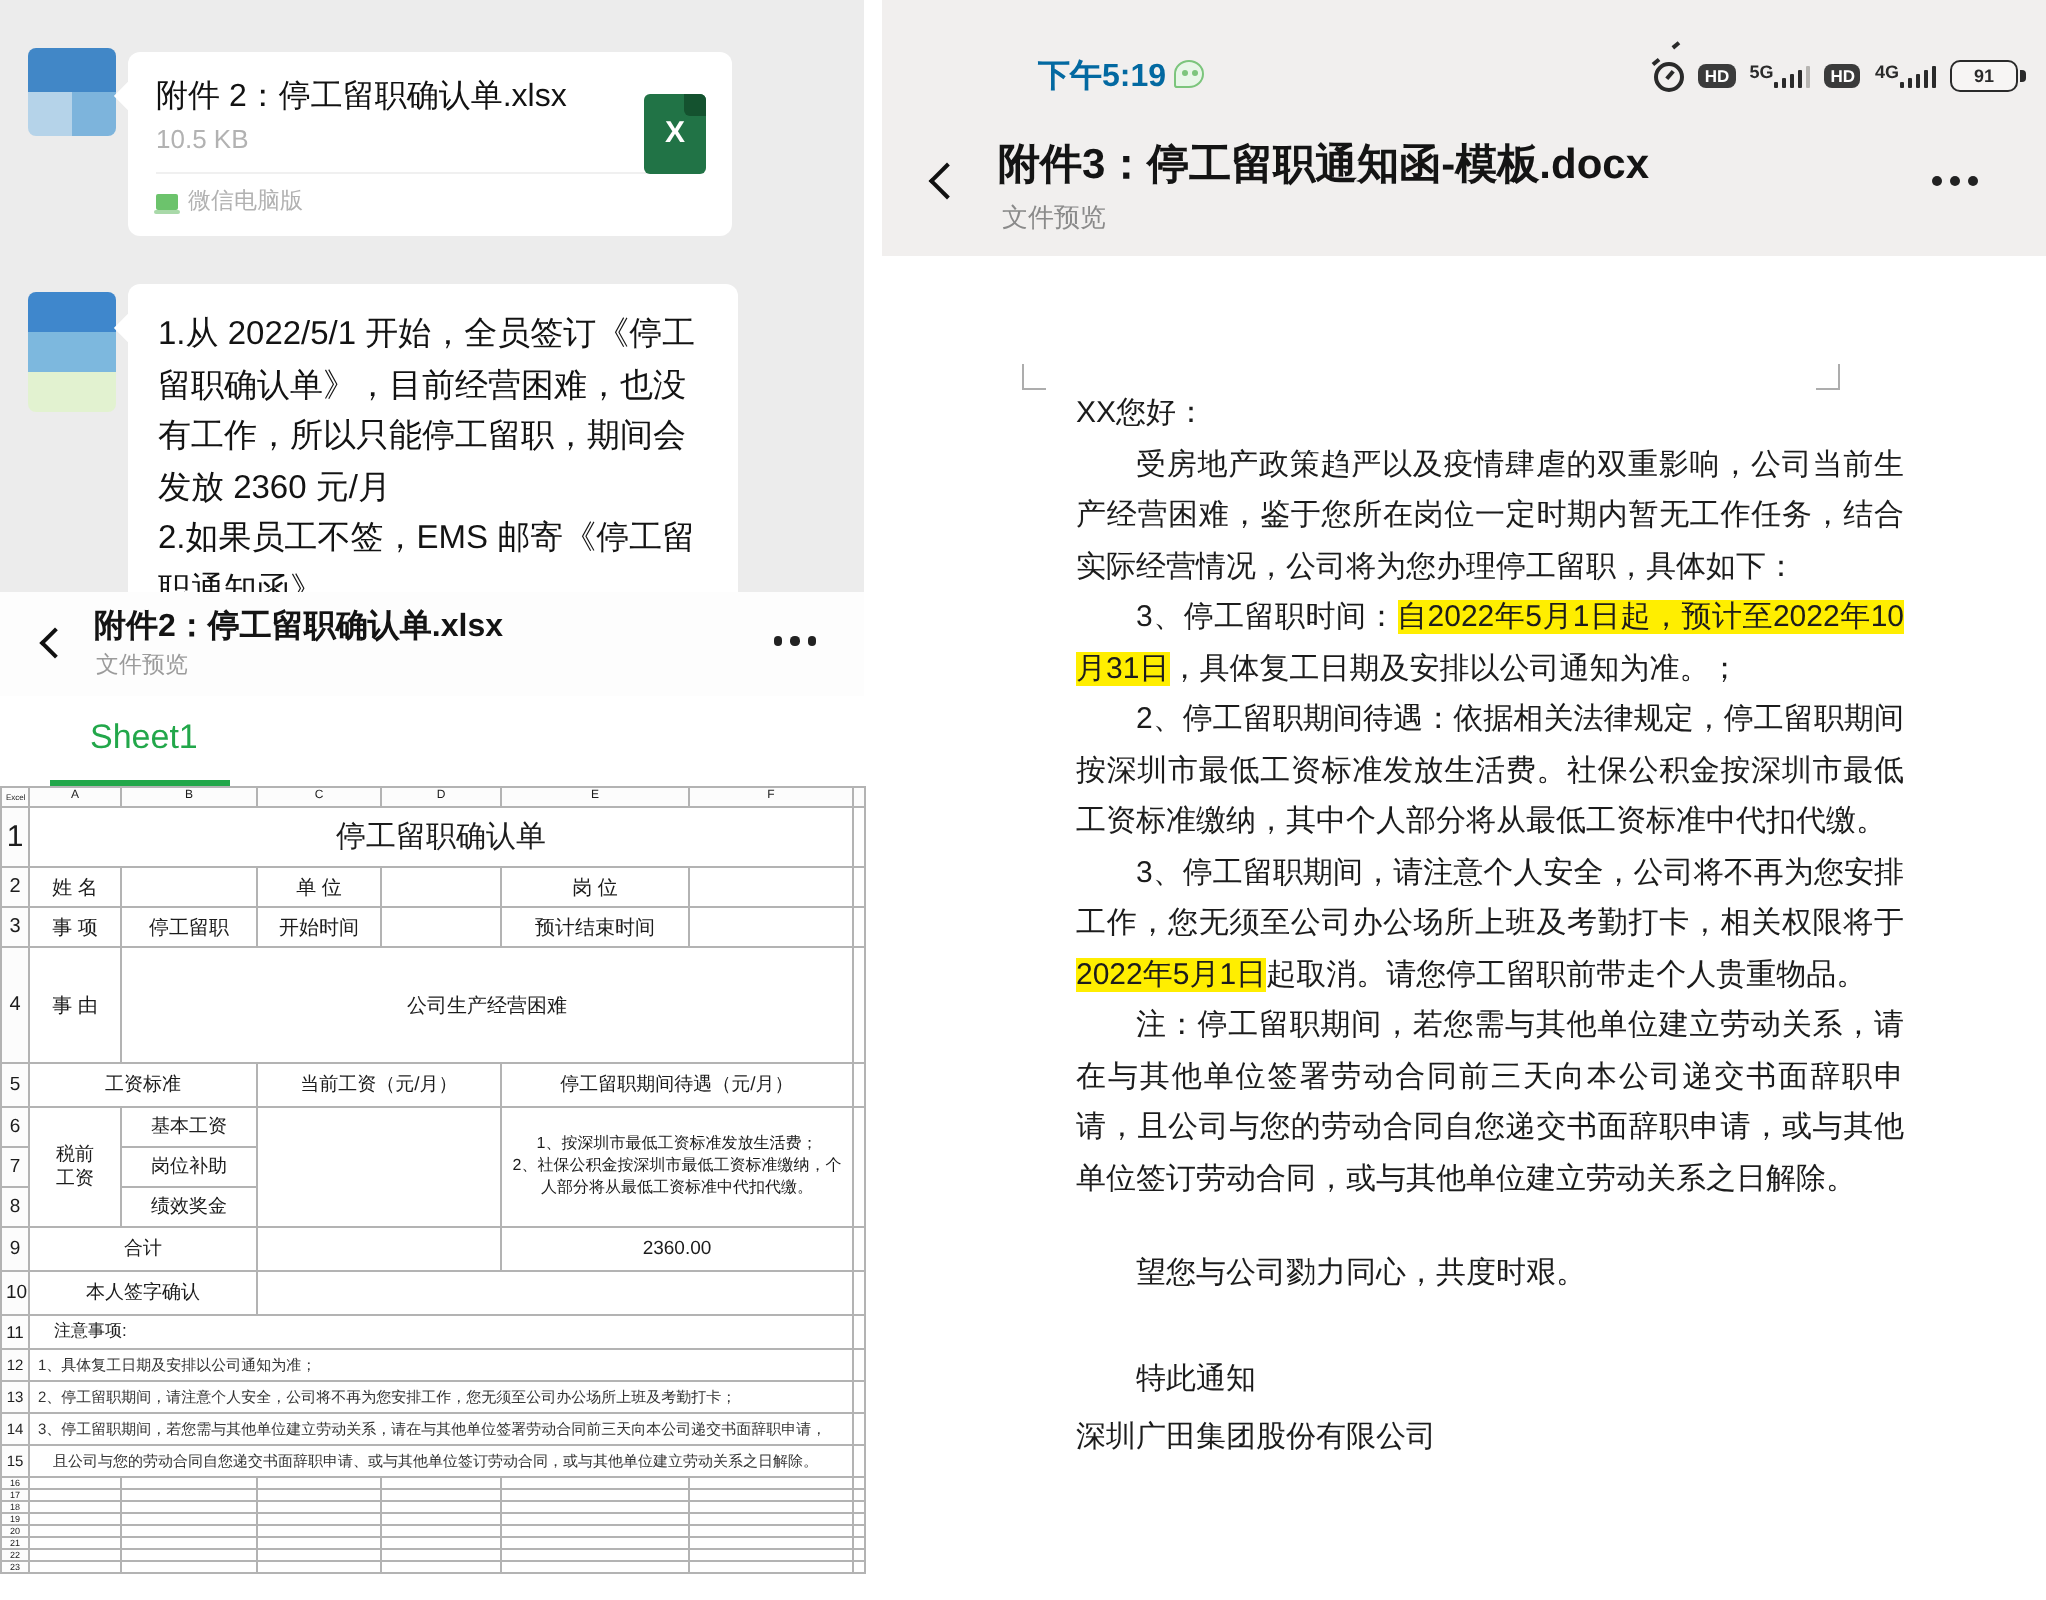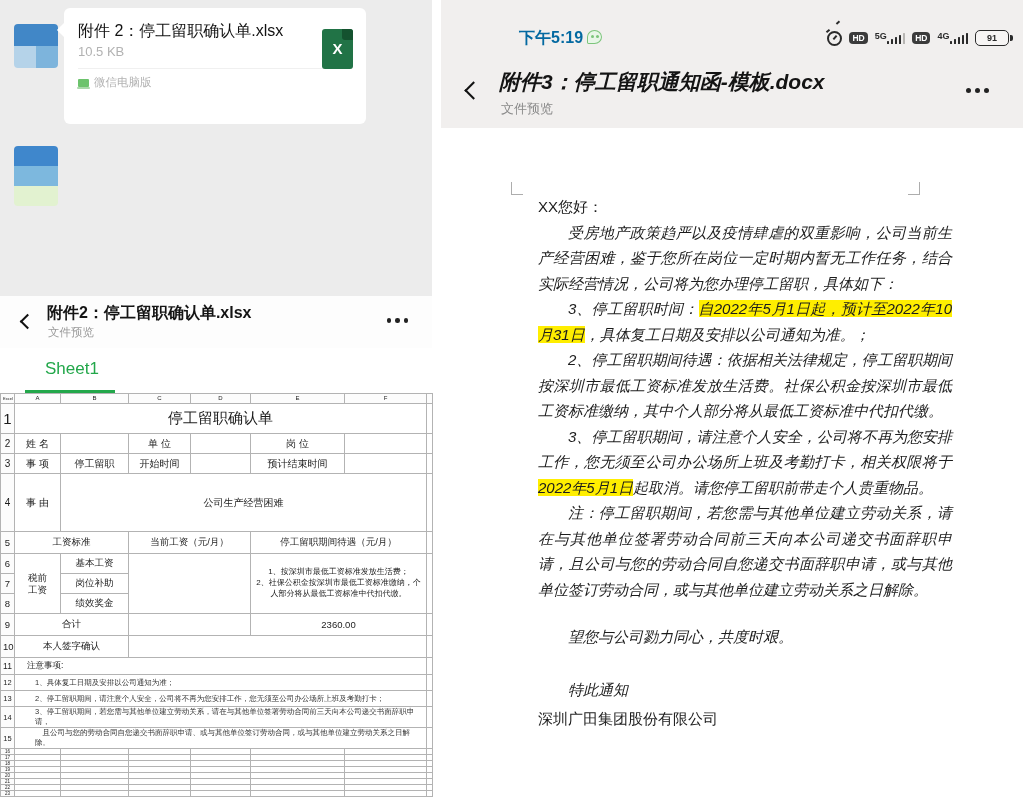--- a/index.html
+++ b/index.html
@@ -12,21 +12,21 @@
   .avatar1 { position:absolute; left:14px; top:24px; width:44px; height:44px; border-radius:4px; overflow:hidden; }
   .avatar1 .a-top { height:50%; background:#4187c7; }
   .avatar1 .a-bl { position:absolute; left:0; top:50%; width:50%; height:50%; background:#b5d3e9; }
   .avatar1 .a-br { position:absolute; left:50%; top:50%; width:50%; height:50%; background:#7db4dc; }
   .avatar2 { position:absolute; left:14px; top:146px; width:44px; height:60px; border-radius:4px; overflow:hidden; }
   .avatar2 .s1 { height:34%; background:#3f87cc; }
   .avatar2 .s2 { height:33%; background:#7db8de; }
   .avatar2 .s3 { height:33%; background:#e2f2d0; }
   .bubble { position:absolute; left:64px; background:#fff; border-radius:6px; }
   .bubble:before { content:""; position:absolute; left:-5px; top:17px; width:10px; height:10px; background:#fff; transform:rotate(45deg); }
-  #file-card { top:8px; width:302px; height:116px; padding:12px 14px; }
+  #file-card { top:26px; width:302px; height:92px; padding:12px 14px; }
   .fc-title { font-size:16px; color:#121212; line-height:21px; padding-right:48px; }
   .fc-size { font-size:13px; color:#b2b2b2; margin-top:3px; }
   .fc-div { border-top:1px solid #f0f0f0; margin-top:9px; }
   .fc-foot { margin-top:6px; font-size:11.5px; color:#b2b2b2; display:flex; align-items:center; gap:5px; }
   .laptop-ic { display:inline-block; width:11px; height:8px; background:#6cc36c; border-radius:1px; position:relative; }
   .laptop-ic:after { content:""; position:absolute; left:-1px; bottom:-2px; width:13px; height:2px; background:#a9d9a9; border-radius:1px; }
   .xls-icon { position:absolute; right:13px; top:21px; width:31px; height:40px; background:#217346; border-radius:3px; }
   .xls-icon .fold { position:absolute; right:0; top:0; width:11px; height:11px; background:#14522f; border-radius:0 3px 0 3px; }
   .xls-icon .xl { position:absolute; left:0; right:0; top:11px; text-align:center; color:#fff; font-size:15px; font-weight:700; }
   #msg-bubble { top:142px; width:305px; padding:13px 15px; }
@@ -54,21 +54,21 @@
   .r-std td { height:20px; font-size:10px; }
   .lab { font-weight:700; }
   .r-reason td { height:58px; font-size:10px; }
   .r-sal td { height:22px; font-size:9.5px; }
   .r-pay td { height:20px; font-size:9.5px; }
   td.paynote { font-size:8px; text-align:left; line-height:1.35; white-space:pre-line; padding:0 4px; color:#2a2a2a; }
   td.pre2 { white-space:pre-line; line-height:1.2; }
   .r-note td { height:17px; font-size:8.5px; }
   .r-note td.txt { text-align:left; padding-left:12px; }
   .r-notes td { height:16px; font-size:7.5px; }
-  .r-notes td.txt { text-align:left; padding-left:20px; color:#333; }
+  .r-notes td.txt { text-align:left; padding-left:4px; color:#333; }
   .r-empty td { height:5px; padding:0; border-color:#c9c9c9; }
 
   
   #right { position:absolute; left:441px; top:0; width:582px; height:800px; background:#fff; }
   #r-head { position:absolute; left:0; top:0; width:582px; height:128px; background:#f1efee; }
   .time { position:absolute; left:78px; top:28px; font-size:16px; font-weight:600; color:#0369a1; }
   .wx-ic { position:absolute; left:146px; top:30px; width:15px; height:14px; background:#e8f6e8; border:1px solid #7cc57c; border-radius:50% 50% 50% 10%; }
   .wx-ic:after { content:""; position:absolute; left:3px; top:4px; width:3px; height:3px; background:#7cc57c; border-radius:50%; box-shadow:5px 0 0 #7cc57c; }
   .stat { position:absolute; top:30px; display:flex; align-items:center; gap:7px; right:14px; }
   .alarm { width:15px; height:15px; border:2px solid #2a2a2a; border-radius:50%; position:relative; }
@@ -77,32 +77,32 @@
   .hdbadge { background:#3b3b3b; color:#fff; font-size:8.5px; font-weight:700; border-radius:4px; padding:2px 3px; line-height:1; }
   .netgrp { display:flex; flex-direction:row; align-items:flex-start; line-height:1; }
   .netlab { font-size:9px; font-weight:700; color:#2a2a2a; }
   .bars { display:flex; align-items:flex-end; gap:1.5px; margin-top:1px; }
   .bars i { width:2.5px; background:#2a2a2a; border-radius:0.5px; }
   .b1{height:3px}.b2{height:5px}.b3{height:7px}.b4{height:9px}.b5{height:11px}
   .bars i.dim { background:#b7b5b2; }
   .battery { width:34px; height:16px; border:1.5px solid #2a2a2a; border-radius:5px; position:relative; display:flex; align-items:center; justify-content:center; font-size:9px; font-weight:600; color:#2a2a2a; background:#f7f5f4; }
   .battery:after { content:""; position:absolute; right:-5px; top:4px; width:3px; height:6px; background:#2a2a2a; border-radius:0 2px 2px 0; }
   #r-head .chev { position:absolute; left:26px; top:84px; width:13px; height:13px; }
-  .rh-title { position:absolute; left:58px; top:68px; font-size:21px; font-weight:700; color:#141414;font-style:italic; }
+  .rh-title { position:absolute; left:58px; top:68px; font-size:21px; font-weight:700; color:#141414; }
   .rh-sub { position:absolute; left:60px; top:100px; font-size:13px; color:#8a8a8a; }
   #r-head .dots { right:34px; top:88px; }
   #r-head .dots i { width:5px; height:5px; }
 
   .mark { position:absolute; width:12px; height:13px; }
   .mark.tl { left:70px; top:182px; border-left:1px solid #adadad; border-bottom:1px solid #adadad; }
   .mark.tr { left:467px; top:182px; border-right:1px solid #adadad; border-bottom:1px solid #adadad; }
 
   #doc { position:absolute; left:77px; top:194px; width:434px; }
   #doc p { font-size:15px; line-height:25.5px; color:#1c1c1c; text-align:justify;margin-left:20px; }
-  #doc p.ind { text-indent:2em;font-style:italic; }
+  #doc p.ind { text-indent:2em; }
   #doc p.sp1 { margin-top:22px; }
   #doc p.sp2 { margin-top:27px; }
   #doc p.sig { text-align:left; padding-right:44px; margin-top:4px; }
   .hl { background:#ffee00; }
 </style>
 </head>
 <body>
 
 <div id="stage">
 
@@ -127,20 +127,24 @@
           <span>微信电脑版</span>
         </div>
       </div>
 
       <div class="avatar2">
           <div class="s1"></div>
           <div class="s2"></div>
           <div class="s3"></div>
         </div>
 
+      <div class="bubble" id="msg-bubble">
+        <div class="msg-line">1.从 2022/5/1 开始，全员签订《停工留职确认单》，目前经营困难，也没有工作，所以只能停工留职，期间会发放 2360 元/月</div>
+        <div class="msg-line">2.如果员工不签，EMS 邮寄《停工留职通知函》。</div>
+      </div>
     </div>
 
     <div id="preview-hd">
       <span class="chev"></span>
       <div class="ph-title">附件2：停工留职确认单.xlsx</div>
       <div class="ph-sub">文件预览</div>
       <div class="dots">
           <i></i>
           <i></i>
           <i></i>

